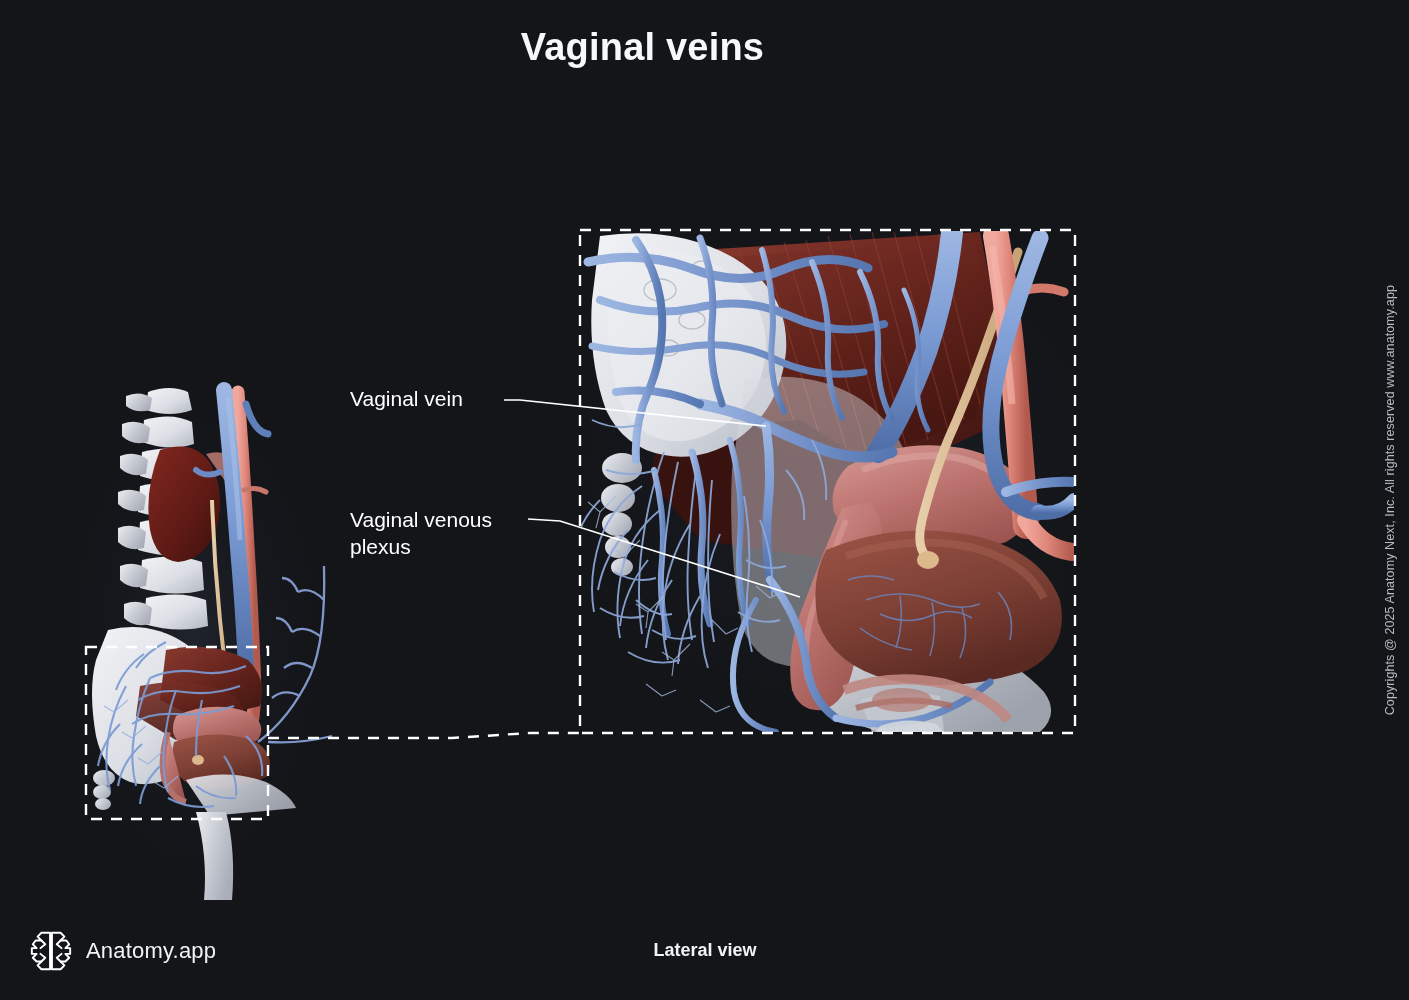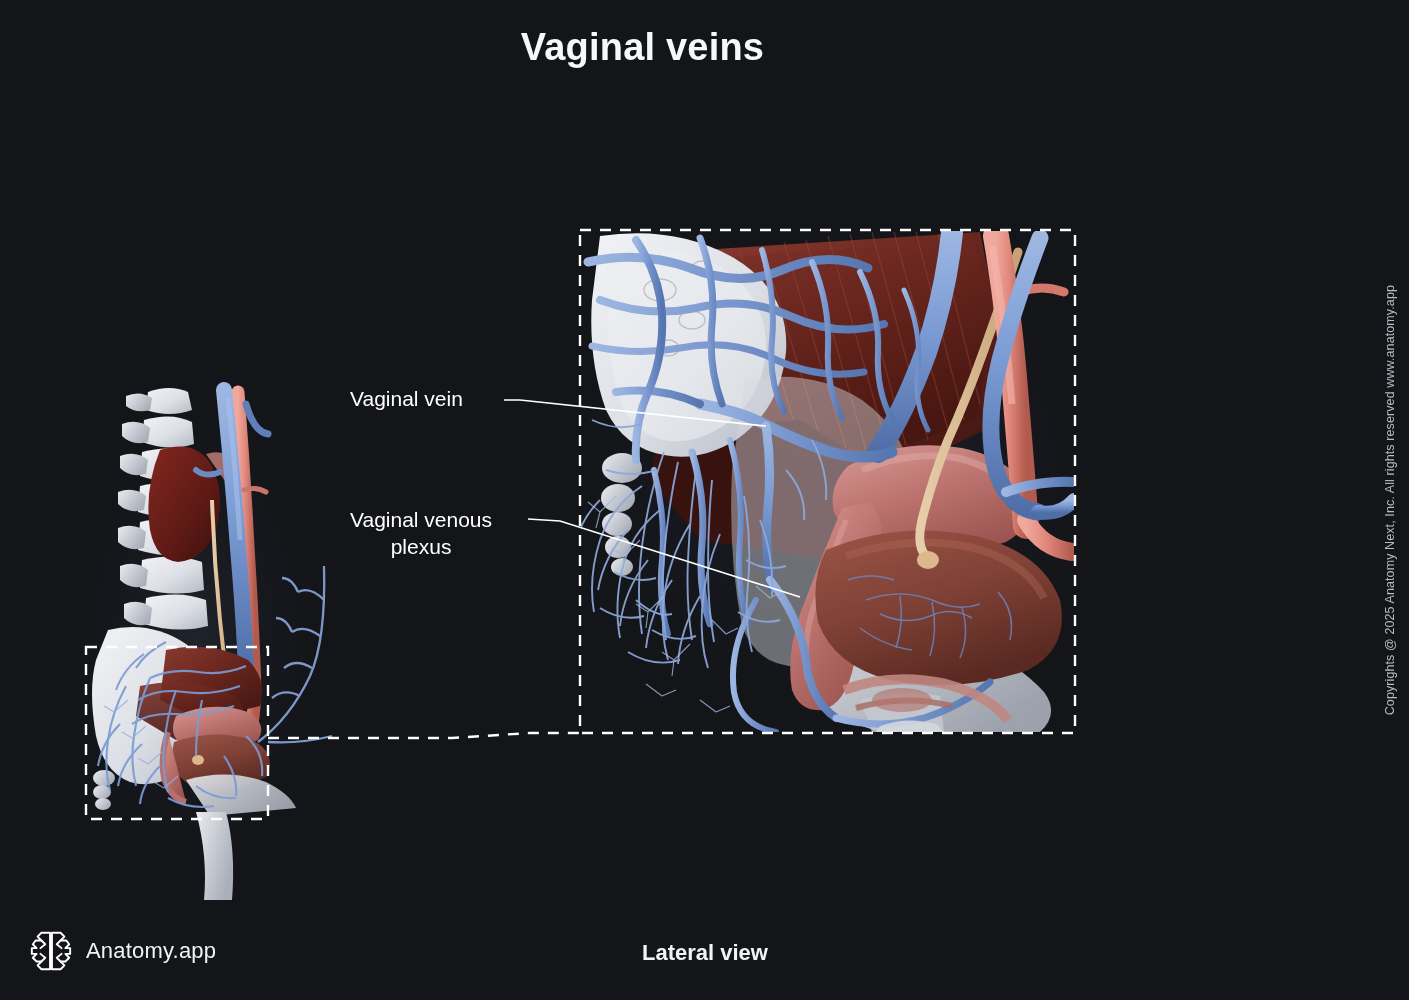--- a/index.html
+++ b/index.html
@@ -13,38 +13,38 @@
   #stage { position:absolute; inset:0; }
 
   .page-title{
     position:absolute; top:26px; left:0; width:1285px;
     text-align:center; font-size:38px; font-weight:bold;
     letter-spacing:.2px; color:#f7f8fa;
   }
 
   .view-caption{
     position:absolute; top:940px; left:480px; width:450px;
-    text-align:center; font-size:22px; font-weight:bold; color:#f2f3f6;
+    text-align:center; font-size:18px; font-weight:bold; color:#f2f3f6;
   }
 
   .copyright{
     position:absolute; right:2px; top:0; height:1000px;
     width:34px; display:flex; align-items:center; justify-content:center;
   }
   .copyright span{
     writing-mode:vertical-rl; transform:rotate(180deg);
     font-size:12.5px; color:#b9bcc4; white-space:nowrap; letter-spacing:.1px;
   }
 
   .brand{ position:absolute; left:28px; top:928px; display:flex; align-items:center; gap:12px; }
   .brand-name{ font-size:22px; color:#f2f3f6; letter-spacing:.2px; }
 
   .label{
     position:absolute; font-size:21px; line-height:27px;
-    color:#ffffff; white-space:pre-line; text-align:center;
+    color:#ffffff; white-space:pre-line; text-align:left;
   }
   #label-vaginal-vein{ left:350px; top:385px; }
   #label-vaginal-venous-plexus{ left:350px; top:506px; }
 
   .svg-layer{ position:absolute; inset:0; width:1409px; height:1000px; pointer-events:none; }
 </style>
 </head>
 <body>
 
 <div id="stage">

